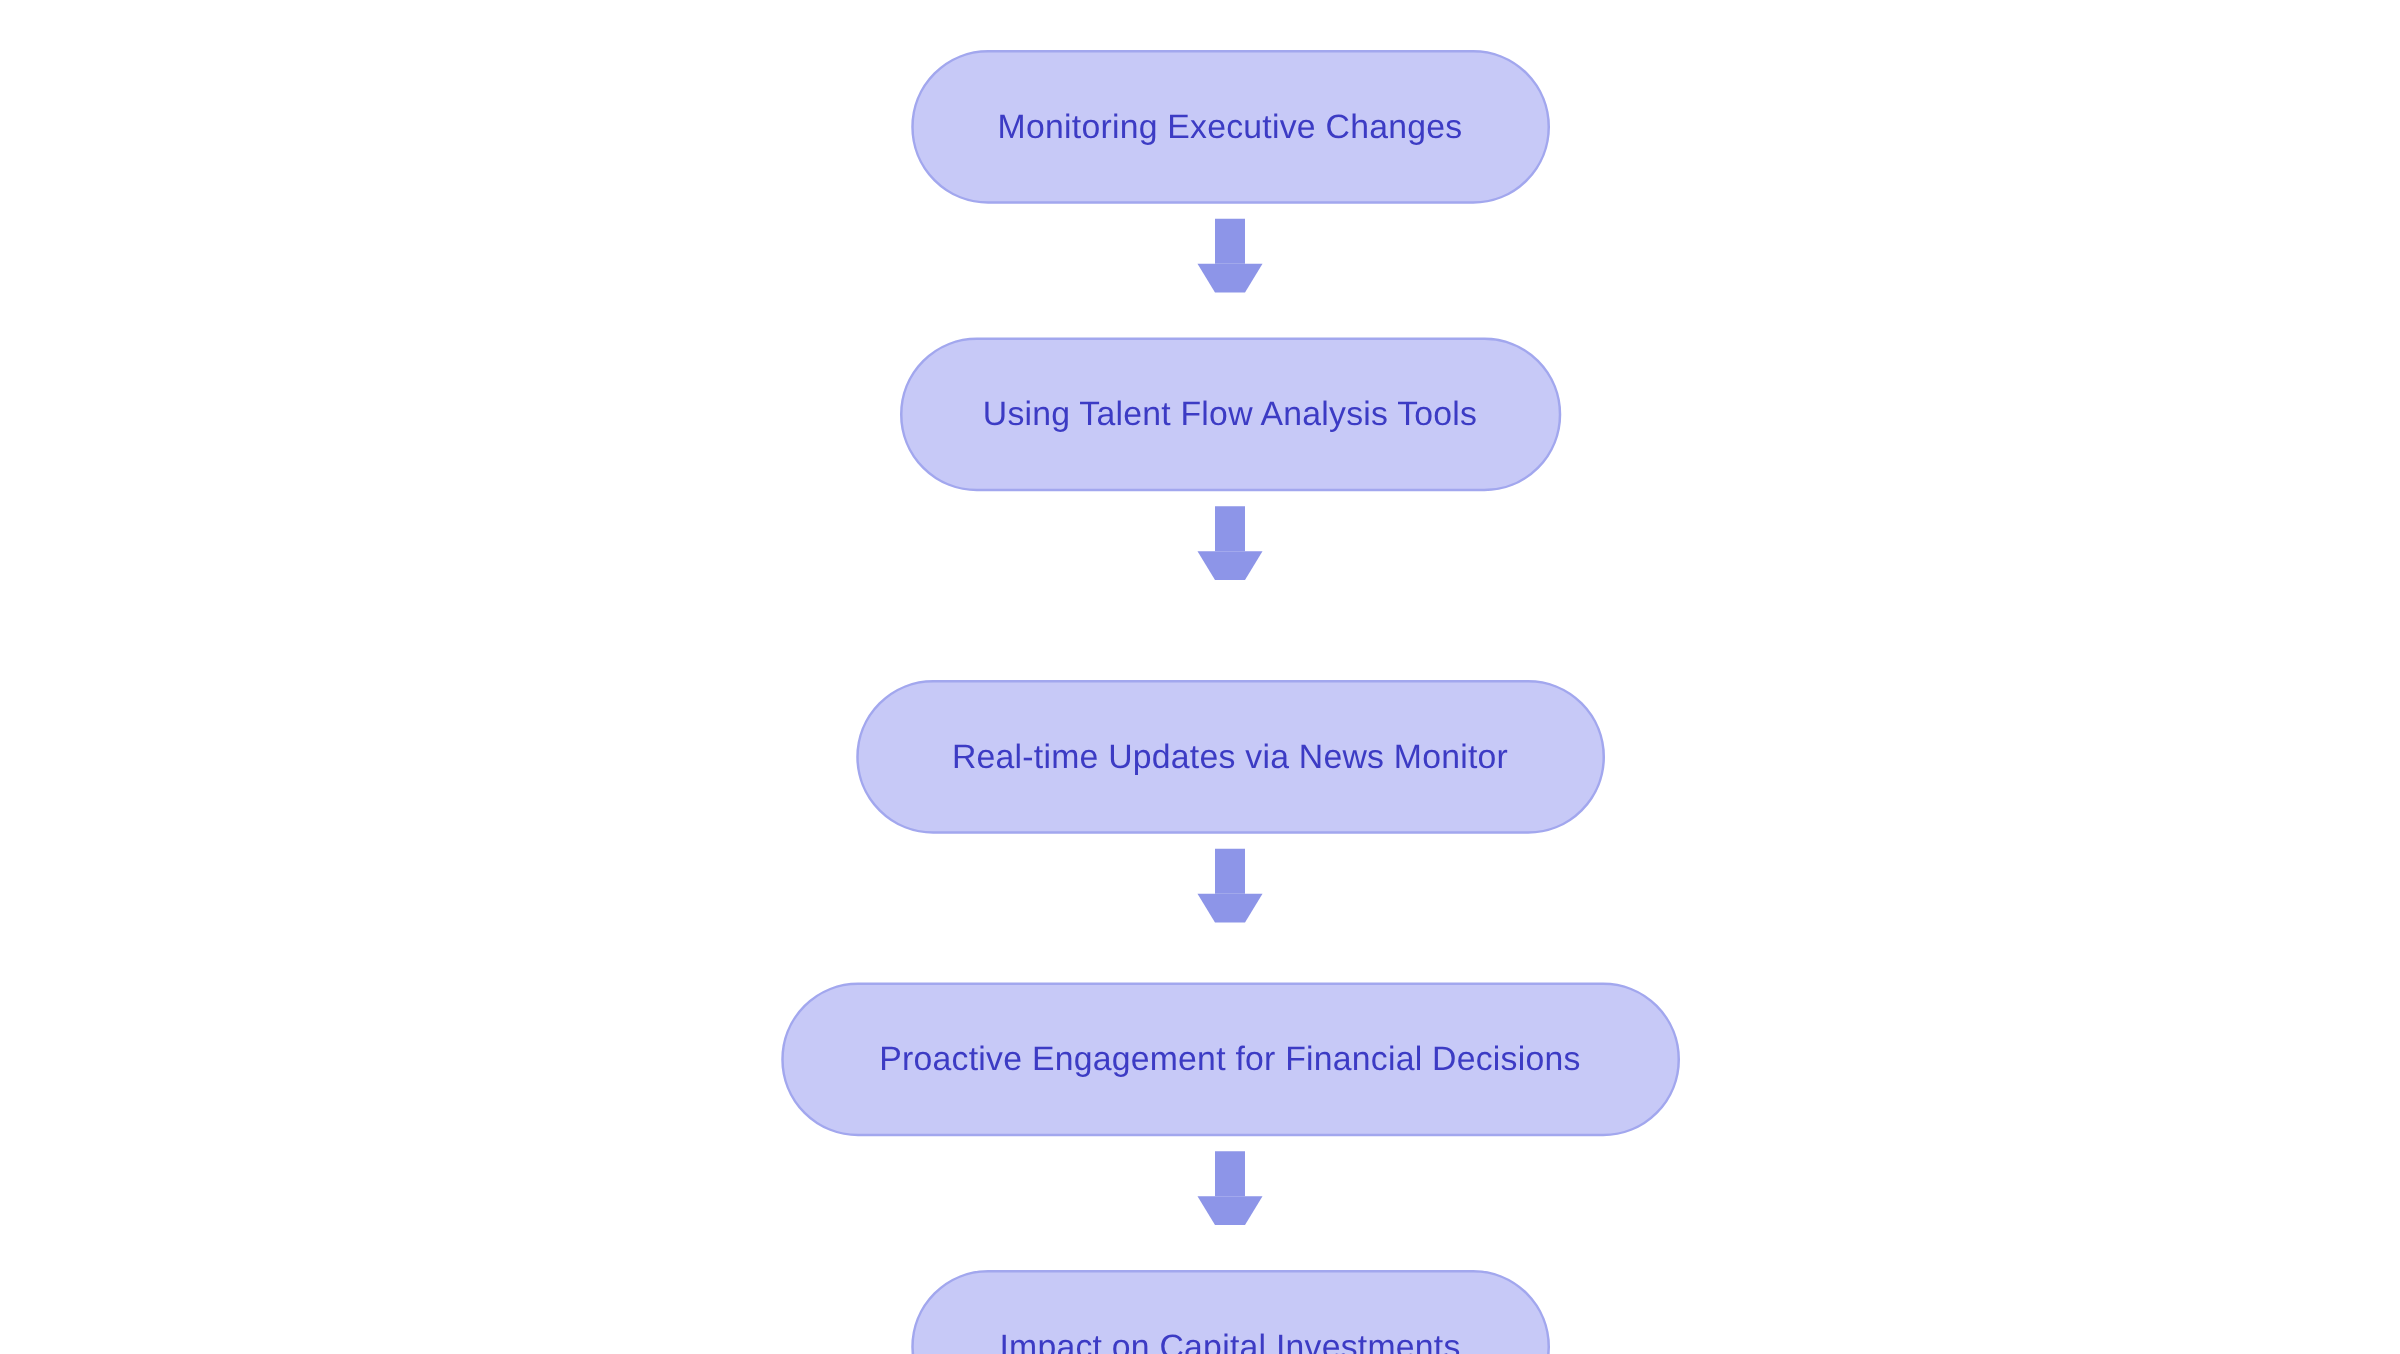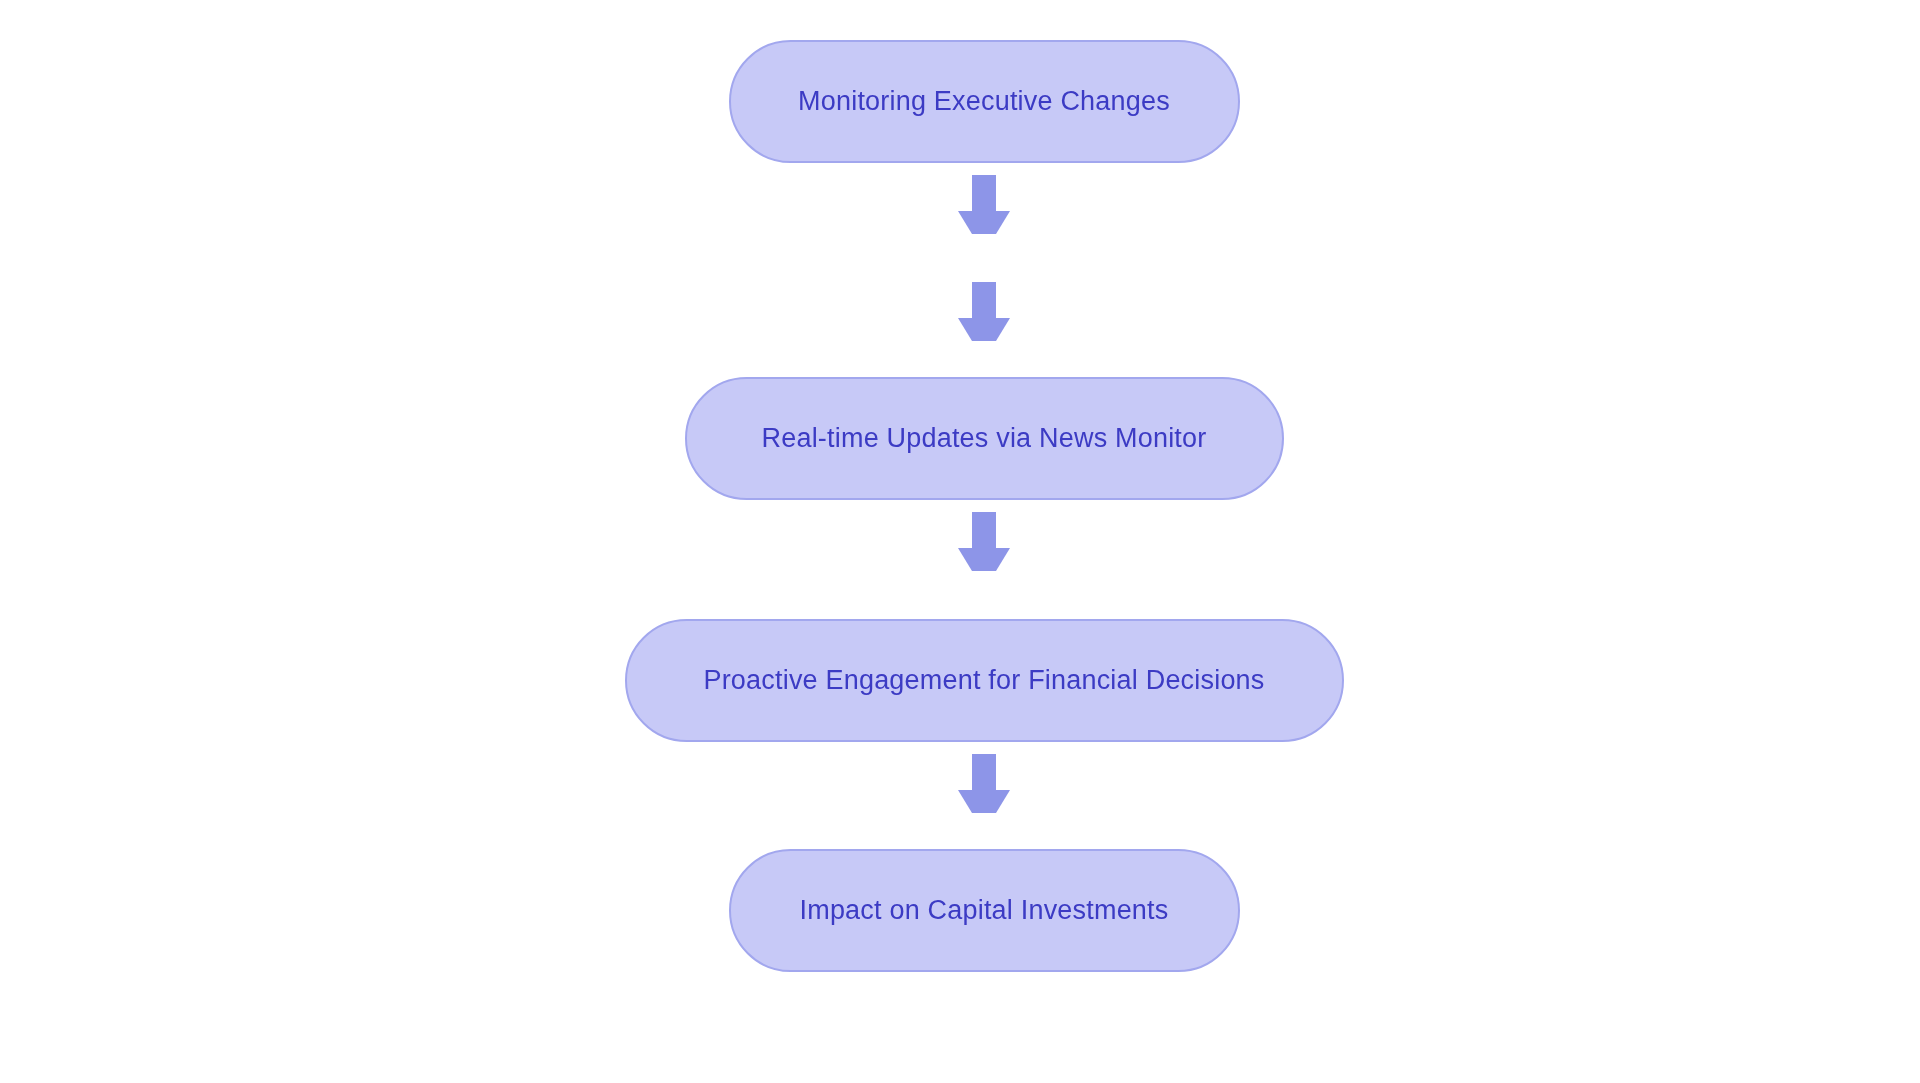--- a/index.html
+++ b/index.html
@@ -34,21 +34,21 @@
     align-items: center;
     justify-content: center;
     color: var(--text-color);
     font-size: 27px;
     letter-spacing: 0.2px;
     text-align: center;
     flex: 0 0 auto;
   }
   .n1 { width: 511px; }
   .n2 { width: 529px; }
-  .n3 { width: 599px; }
+  .n3 { width: 599px; margin-top: 44px; }
   .n4 { width: 719px; margin-top: 12px; }
   .n5 { width: 511px; align-items: center; }
   .arrow {
     height: 107px;
     width: 30px;
     display: flex;
     flex-direction: column;
     align-items: center;
     flex: 0 0 auto;
   }
@@ -72,20 +72,23 @@
 
   <div class="node n1">
     <span>Monitoring Executive Changes</span>
   </div>
 
   <div class="arrow">
     <div class="arrow-shaft"></div>
     <div class="arrow-head"></div>
   </div>
 
+  <div class="node n2">
+    <span>Using Talent Flow Analysis Tools</span>
+  </div>
 
   <div class="arrow">
     <div class="arrow-shaft"></div>
     <div class="arrow-head"></div>
   </div>
 
   <div class="node n3">
     <span>Real-time Updates via News Monitor</span>
   </div>
 

